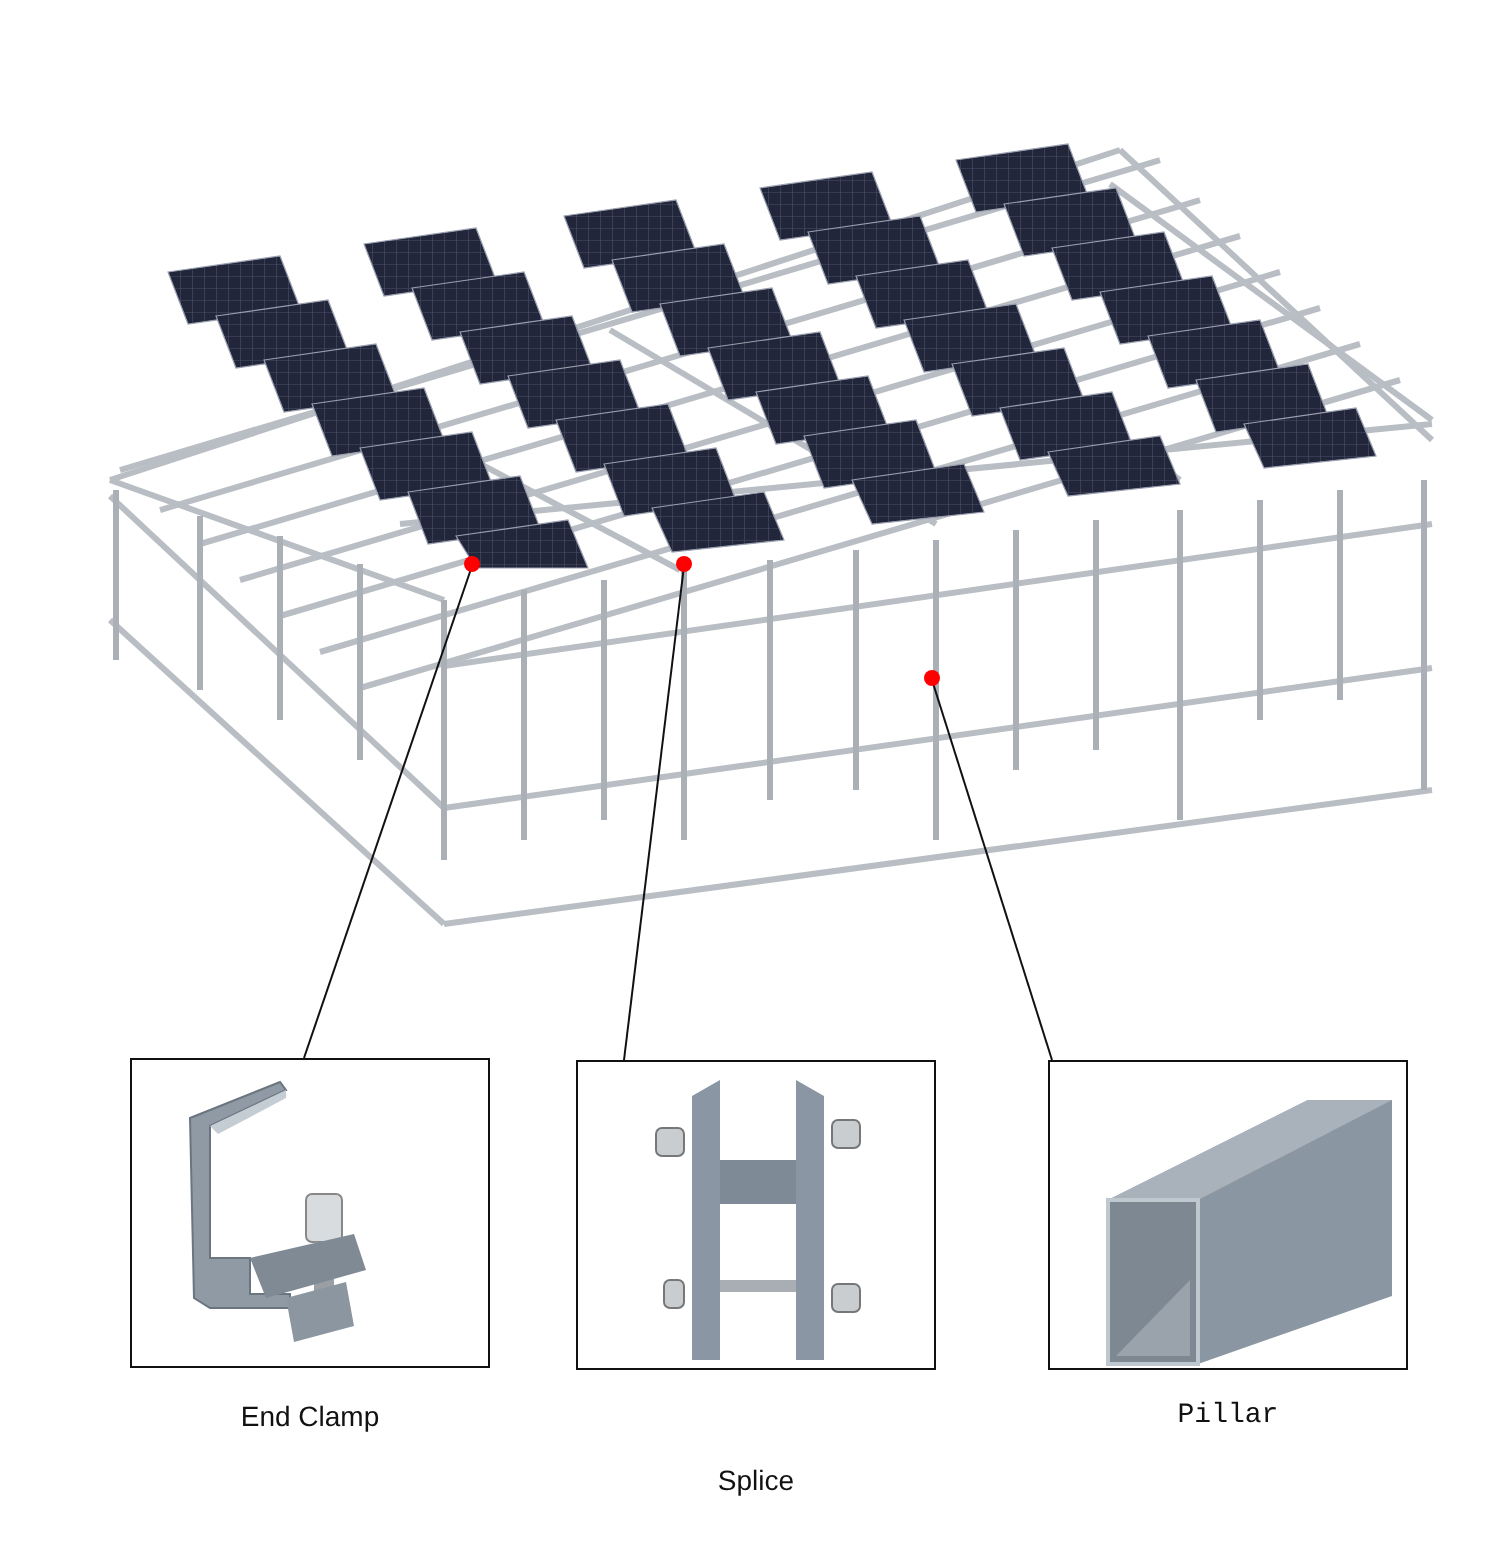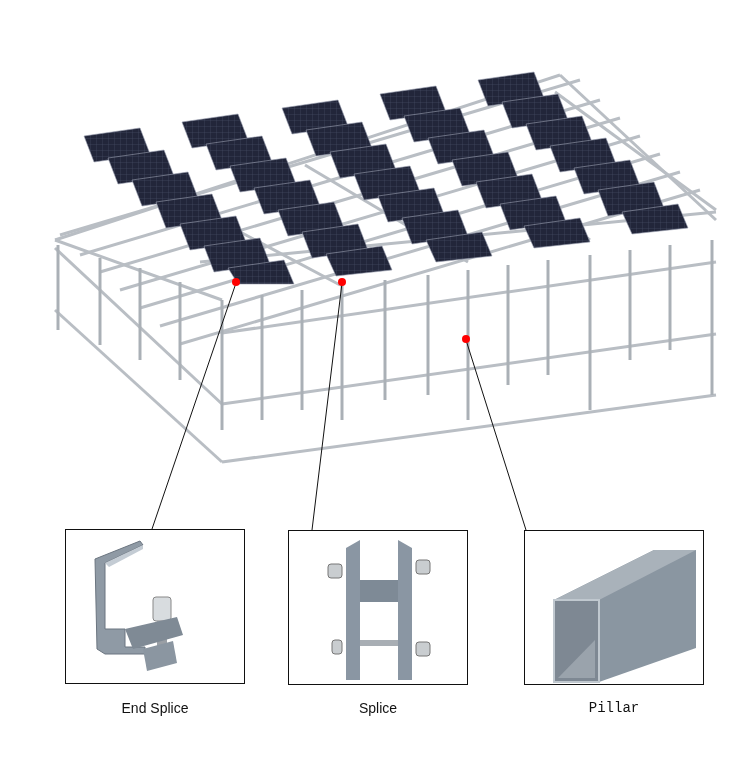--- a/index.html
+++ b/index.html
@@ -143,15 +143,15 @@
     <polygon points="30,70 75,70 172,20 130,20" fill="#a9b2ba"></polygon>
     <rect x="30" y="70" width="45" height="82" fill="#7e8893" stroke="#c0c8cf" stroke-width="2"></rect>
     <polygon points="34,148 71,110 71,148" fill="#9aa3ac"></polygon>
   </g>
 </svg>
 
 <div class="detail-box" style="left:65px;top:529px;width:180px;height:155px;pointer-events:none;background:transparent"></div>
 <div class="detail-box" style="left:288px;top:530px;width:180px;height:155px;pointer-events:none;background:transparent"></div>
 <div class="detail-box" style="left:524px;top:530px;width:180px;height:155px;pointer-events:none;background:transparent"></div>
 
-<div class="caption" style="left:65px;top:700px;">End Splice</div>
-<div class="caption" style="left:288px;top:700px;">Splice</div>
+<div class="caption" style="left:65px;top:700px;">End Clamp</div>
+<div class="caption" style="left:288px;top:732px;">Splice</div>
 <div class="caption" style="left:524px;top:700px;font-family:Liberation Mono, monospace;">Pillar</div>
 
 </body></html>

